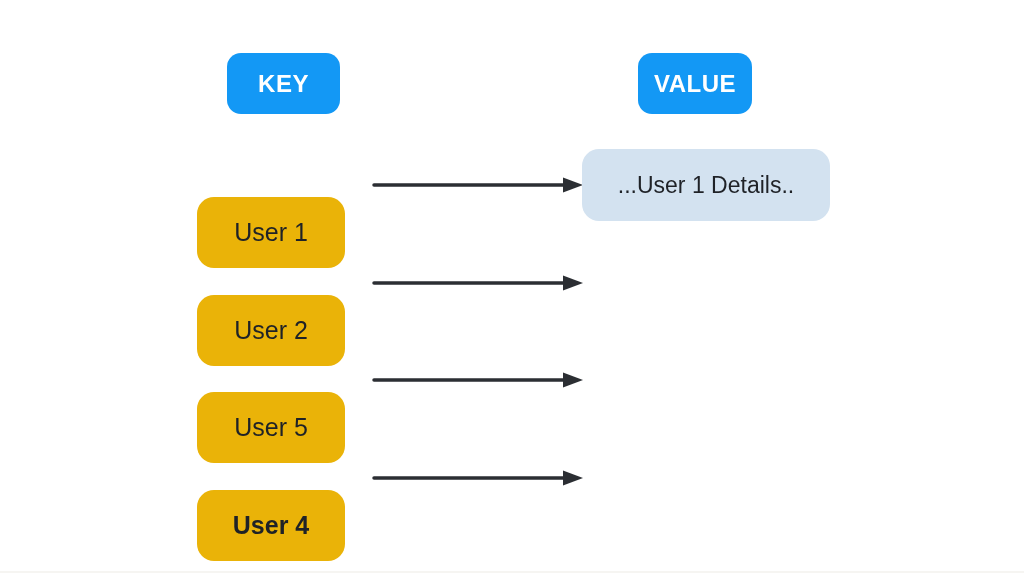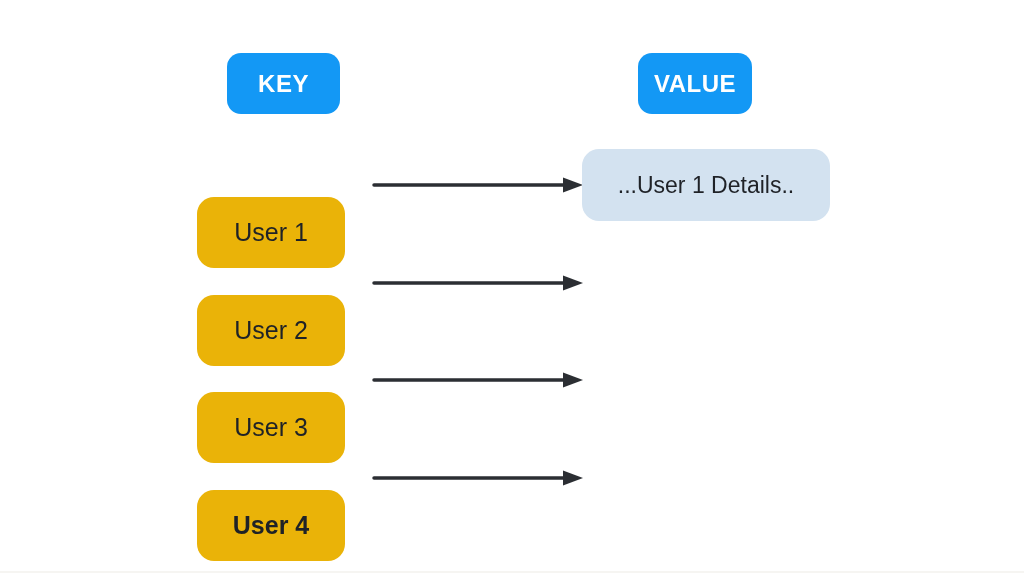--- a/index.html
+++ b/index.html
@@ -102,21 +102,21 @@
 
   <div class="row row-2">
     <div class="key-box">User 2</div>
     <svg class="arrow" viewBox="0 0 214 22" xmlns="http://www.w3.org/2000/svg">
       <line x1="3" y1="11" x2="194" y2="11" stroke="#2b2e33" stroke-width="3.5" stroke-linecap="round"></line>
       <polygon points="192,3.5 212,11 192,18.5" fill="#2b2e33"></polygon>
     </svg>
   </div>
 
   <div class="row row-3">
-    <div class="key-box">User 3</div>
+    <div class="key-box">User 5</div>
     <svg class="arrow" viewBox="0 0 214 22" xmlns="http://www.w3.org/2000/svg">
       <line x1="3" y1="11" x2="194" y2="11" stroke="#2b2e33" stroke-width="3.5" stroke-linecap="round"></line>
       <polygon points="192,3.5 212,11 192,18.5" fill="#2b2e33"></polygon>
     </svg>
   </div>
 
   <div class="row row-4">
     <div class="key-box">User 4</div>
     <svg class="arrow" viewBox="0 0 214 22" xmlns="http://www.w3.org/2000/svg">
       <line x1="3" y1="11" x2="194" y2="11" stroke="#2b2e33" stroke-width="3.5" stroke-linecap="round"></line>

